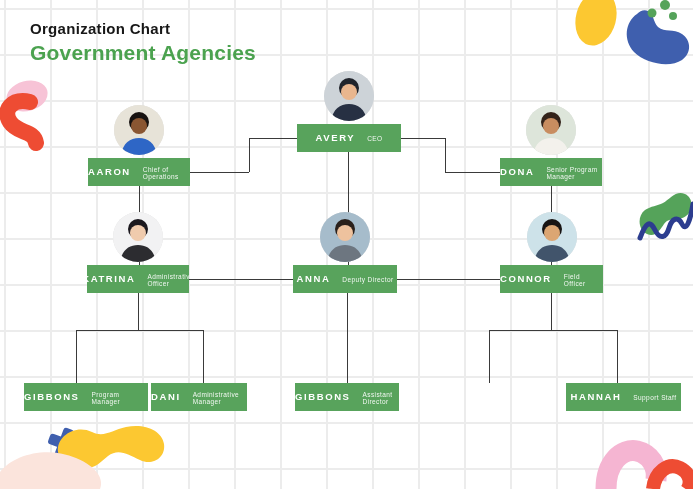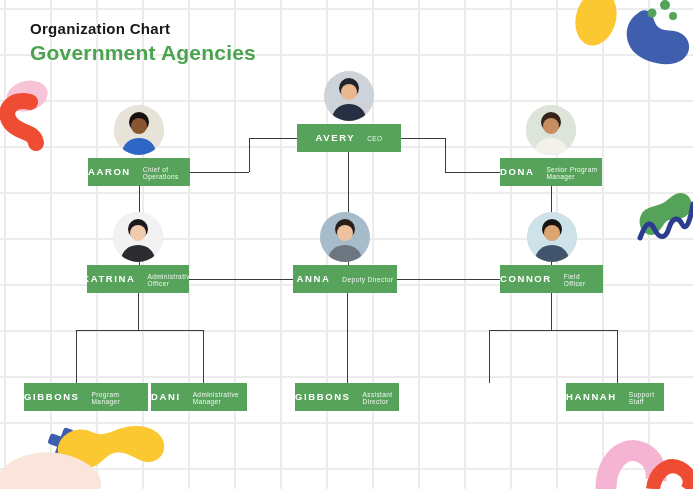--- a/index.html
+++ b/index.html
@@ -178,18 +178,18 @@
     <div class="nm">DANI</div>
     <div class="rl">Administrative Manager</div>
   </div>
 
   <div class="node" style="left:295px;top:383px;width:104px">
     <div class="nm">GIBBONS</div>
     <div class="rl">Assistant Director</div>
   </div>
 
 
-  <div class="node" style="left:566px;top:383px;width:98px">
+  <div class="node" style="left:566px;top:383px;width:115px">
     <div class="nm">HANNAH</div>
     <div class="rl">Support Staff</div>
   </div>
 
 </div>
 
 </body></html>

